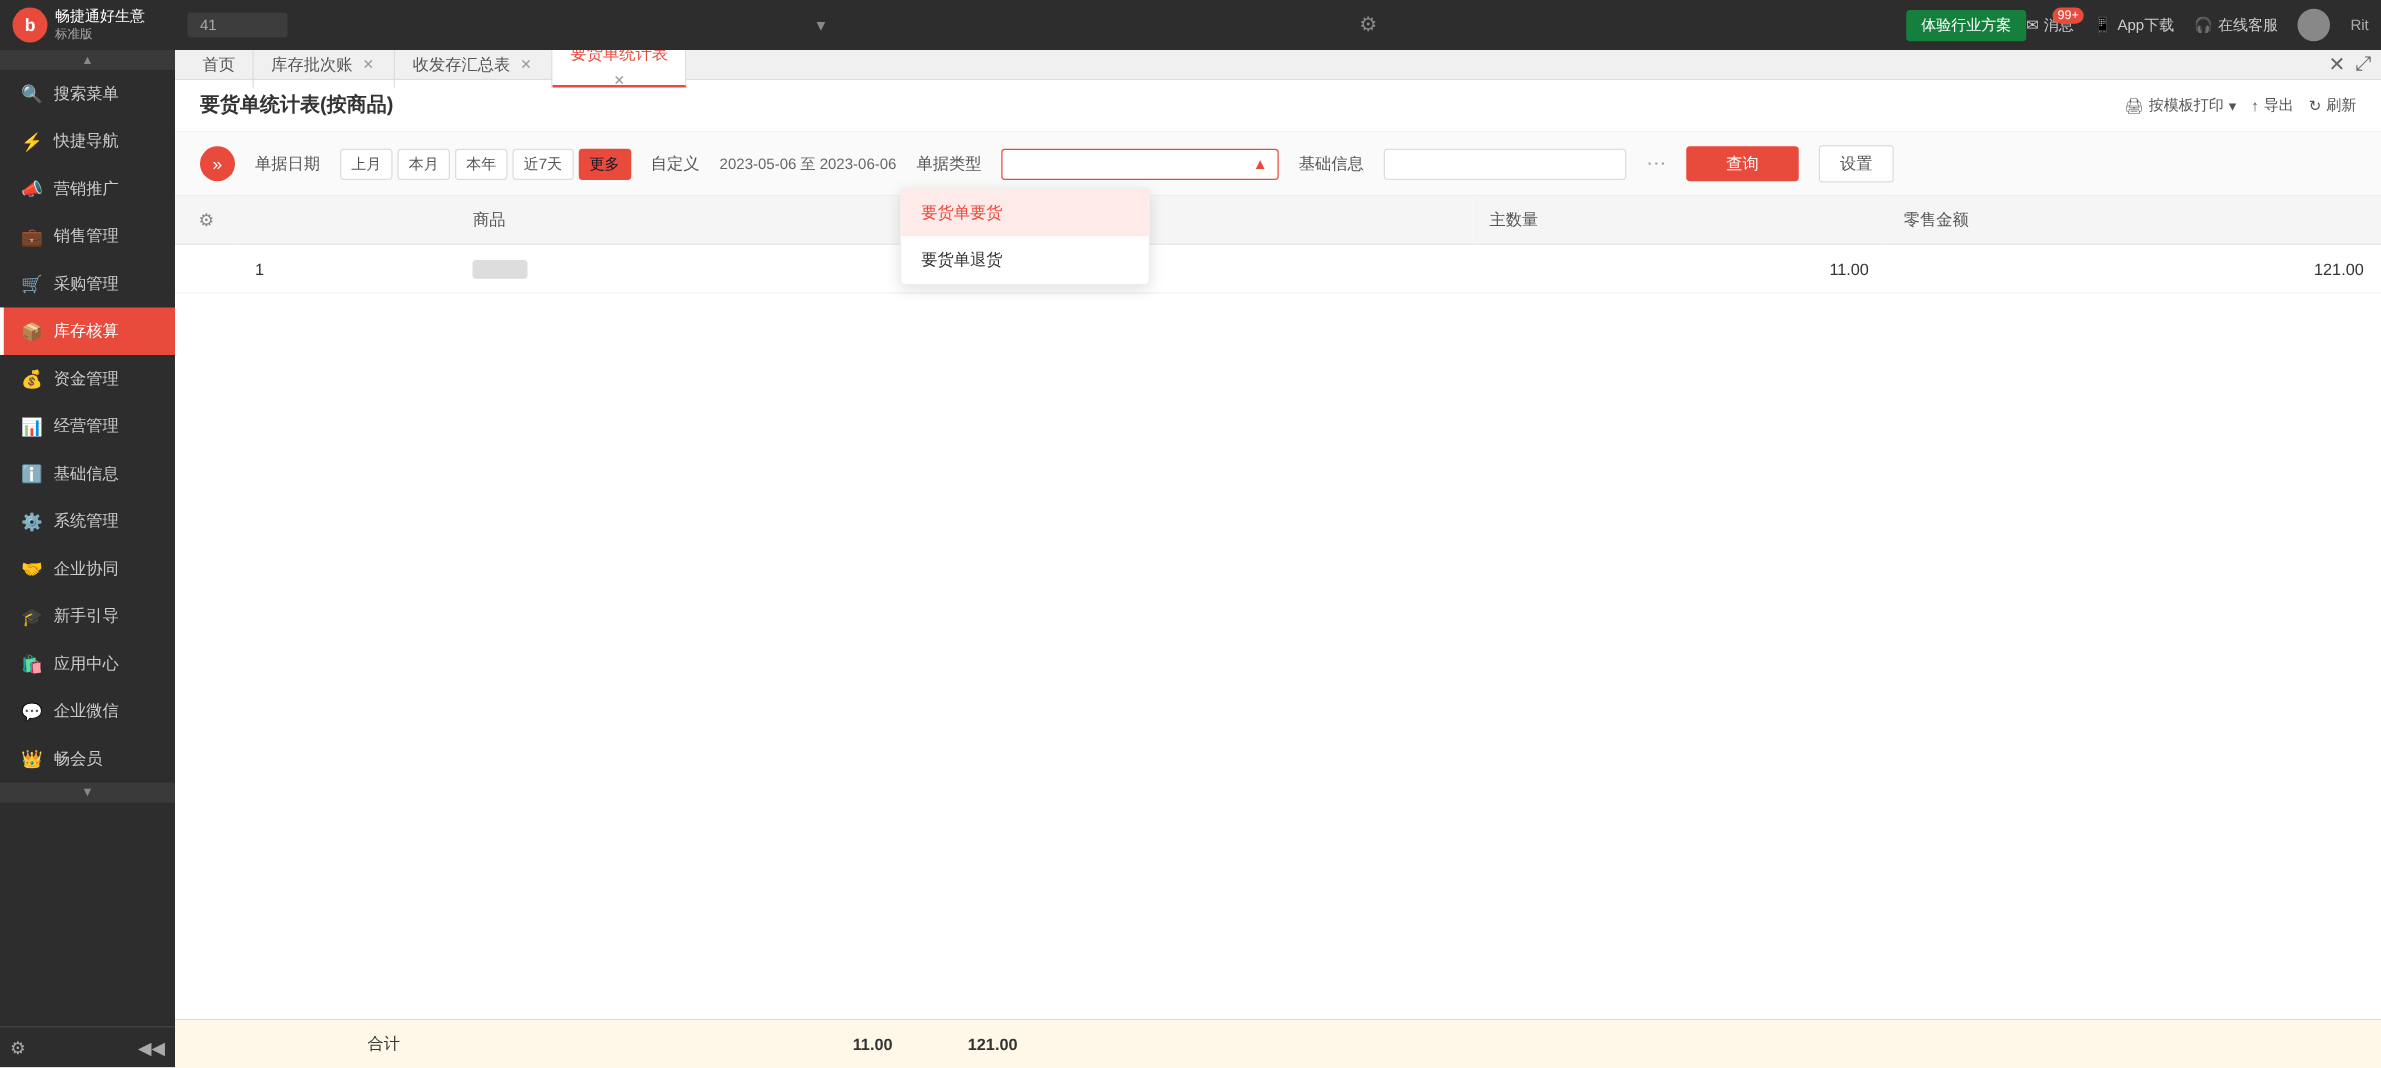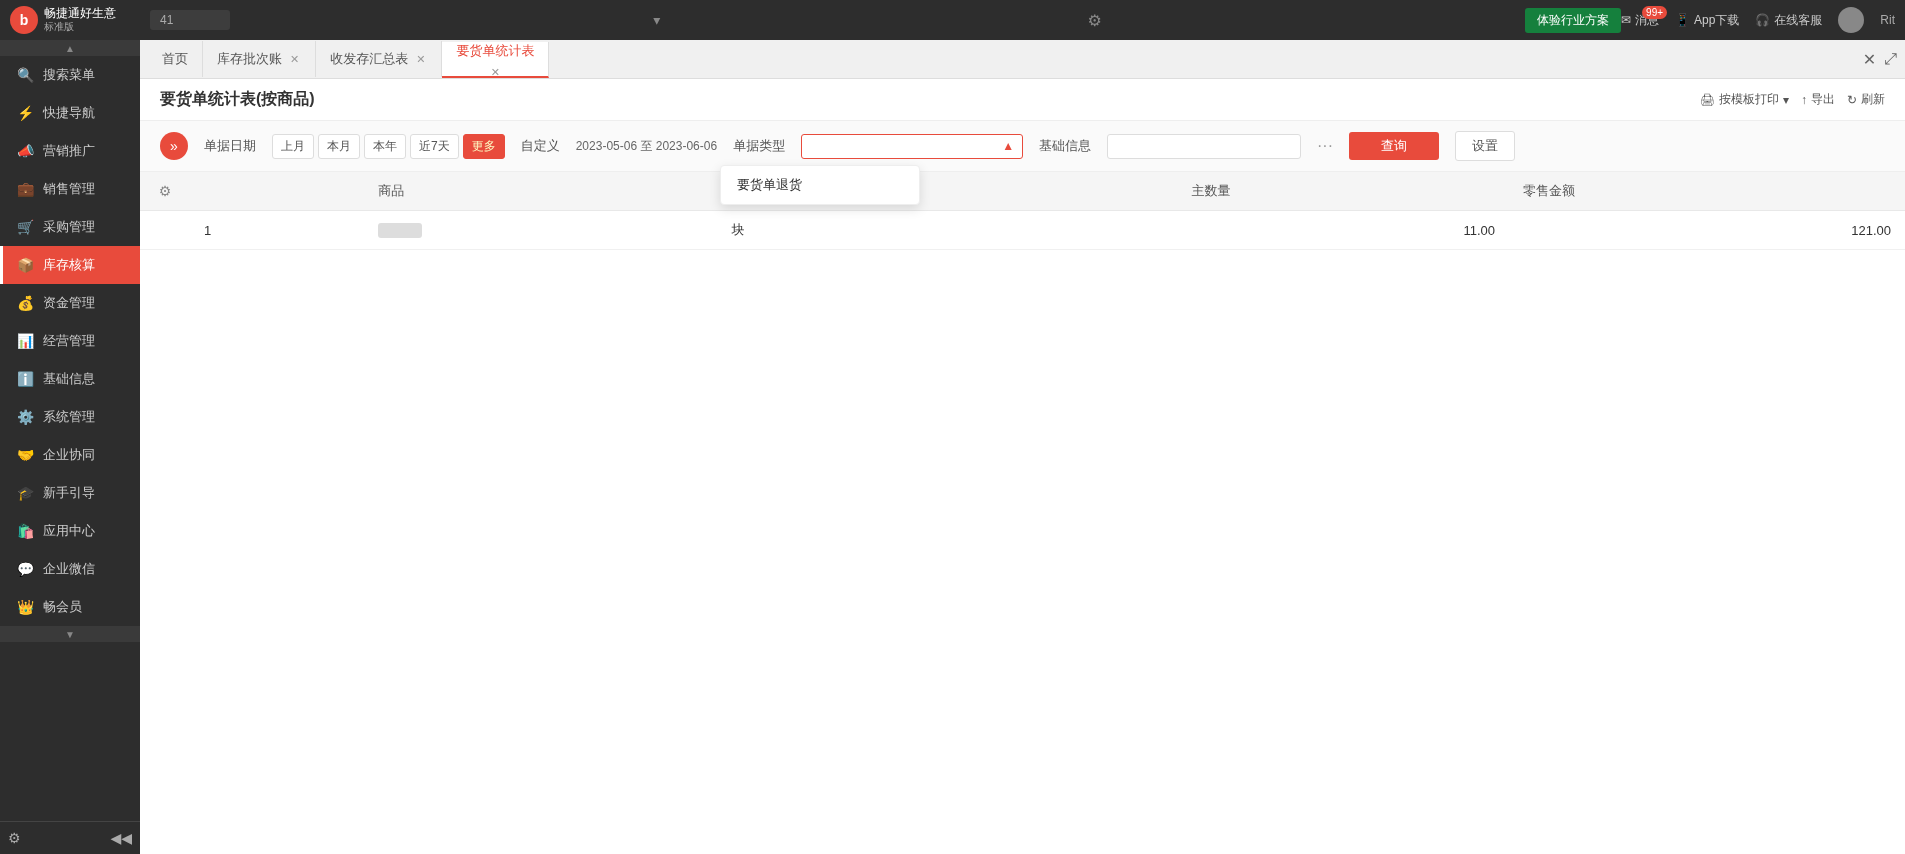--- a/index.html
+++ b/index.html
@@ -148,21 +148,21 @@
     .content-area {
       flex: 1;
       display: flex;
       flex-direction: column;
       overflow: hidden;
       background: #fff;
     }
 
     
     .tab-bar {
-      height: 39px;
+      height: 24px;
       background: #f0f0f0;
       display: flex;
       align-items: center;
       padding: 0 8px;
       border-bottom: 1px solid #ddd;
       flex-shrink: 0;
     }
     .tab-item {
       height: 36px;
       padding: 0 14px;
@@ -267,21 +267,21 @@
       padding: 3px 8px;
       font-size: 12px;
       border: 1px solid #ddd;
       background: #fff;
       border-radius: 3px;
       cursor: pointer;
       color: #555;
     }
     .date-btn.more {
       background: #e84b3c;
-      color: #fef9c3;
+      color: #0f172a;
       border-color: #e84b3c;
     }
     .date-range-text { font-size: 12px; color: #666; }
 
     .filter-type-label { font-size: 13px; color: #555; white-space: nowrap; }
     .filter-select-wrapper {
       position: relative;
       display: flex;
       align-items: center;
       border: 1px solid #e84b3c;
@@ -601,20 +601,21 @@
         </div>
 
         <span class="filter-warehouse-label">基础信息</span>
         <input class="filter-warehouse-input" type="text" style="">
         <span class="filter-more-btn">···</span>
 
         <button class="query-btn">查询</button>
         <button class="settings-btn">设置</button>
 
         <div class="dropdown-menu">
+          <div class="dropdown-item selected">要货单要货</div>
           <div class="dropdown-item">要货单退货</div>
         </div>
       </div>
 
       <div class="table-wrapper">
         <table>
           <thead>
             <tr>
               <th class="settings-col">
                 <span class="settings-icon">⚙</span>
@@ -636,17 +637,25 @@
               <td>块</td>
               <td class="number">11.00</td>
               <td class="number">121.00</td>
             </tr>
           </tbody>
         </table>
       </div>
 
       <div style="height: 60px;"></div>
 
+      <div class="table-footer">
+        <span style="width:50px;"></span>
+        <span style="width:50px;"></span>
+        <span style="min-width:200px;">合计</span>
+        <span style="min-width:100px;"></span>
+        <span class="footer-value" style="min-width:80px;text-align:right;">11.00</span>
+        <span class="footer-value" style="min-width:80px;text-align:right;">121.00</span>
+      </div>
 
     </div>
   </div>
 
 </div>
 
 </body></html>

